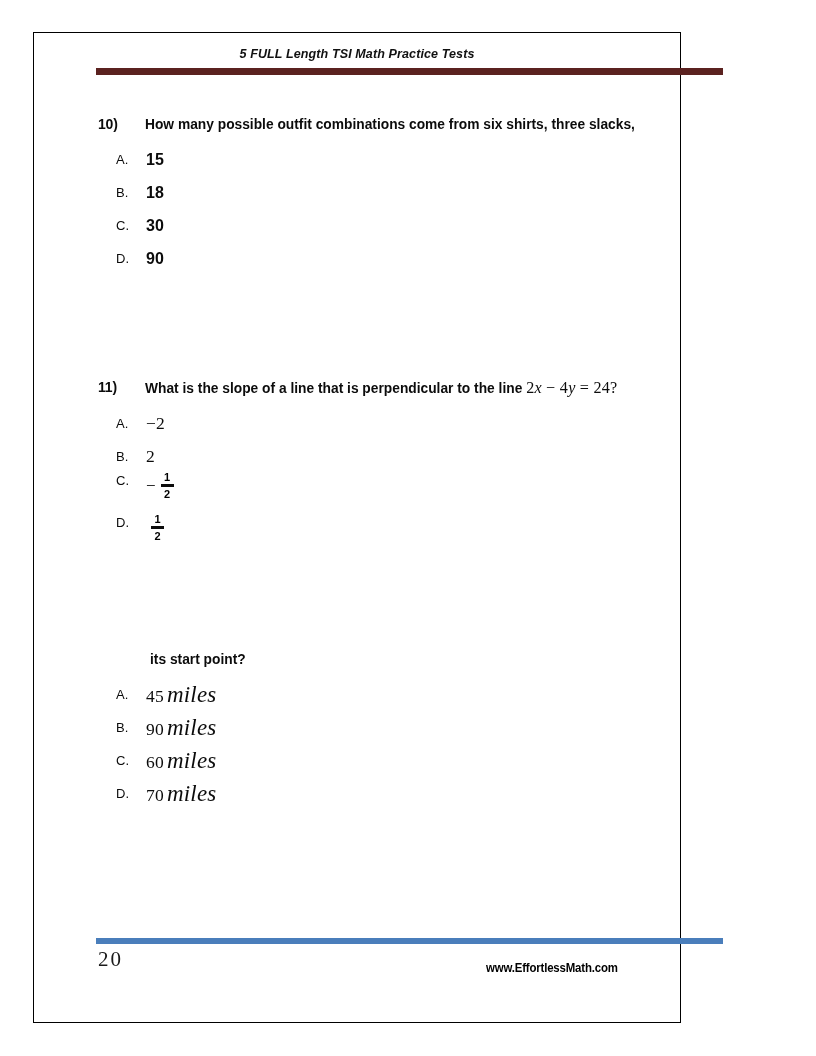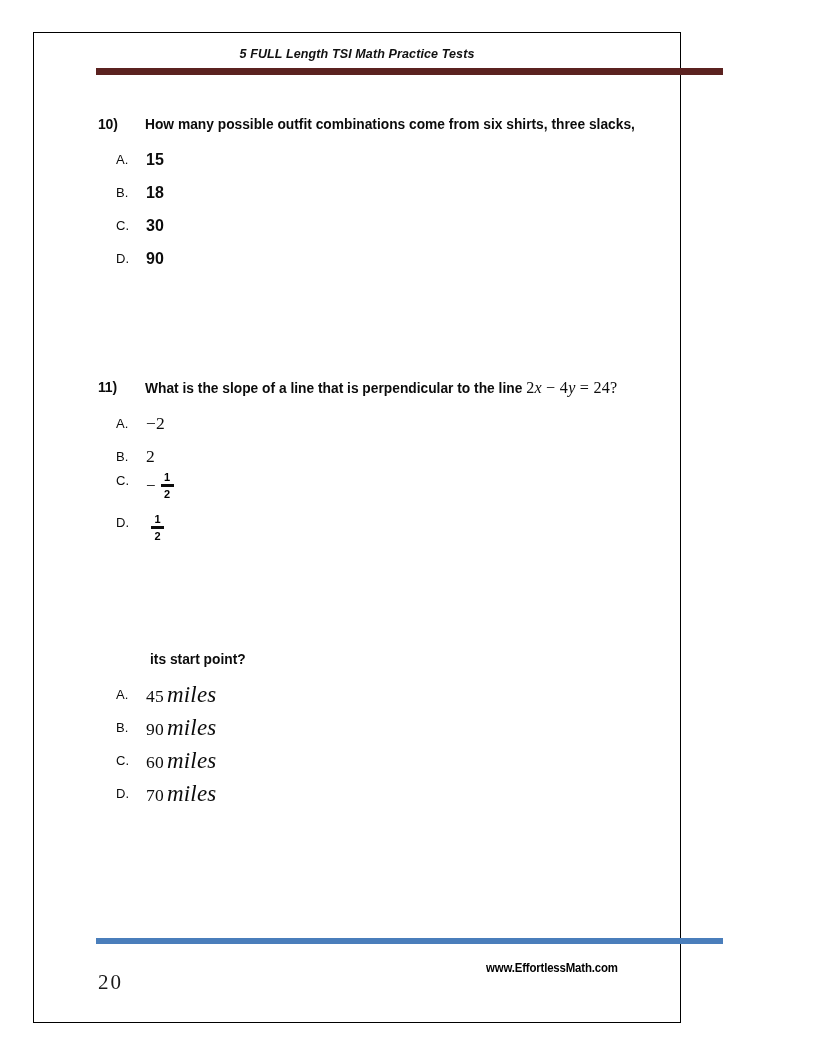--- a/index.html
+++ b/index.html
@@ -214,21 +214,21 @@
     position: absolute;
     left: 62px;
     top: 0;
     width: 627px;
     height: 6px;
     background: #4A7EBB;
   }
   .footer-page {
     position: absolute;
     left: 64px;
-    top: 32px;
+    top: 9px;
     font-family: "Liberation Serif", serif;
     font-size: 21px;
     letter-spacing: 2px;
     color: #1a1a1a;
   }
   .footer-url {
     position: absolute;
     right: 62px;
     top: 22px;
     font-family: "Liberation Sans", sans-serif;

